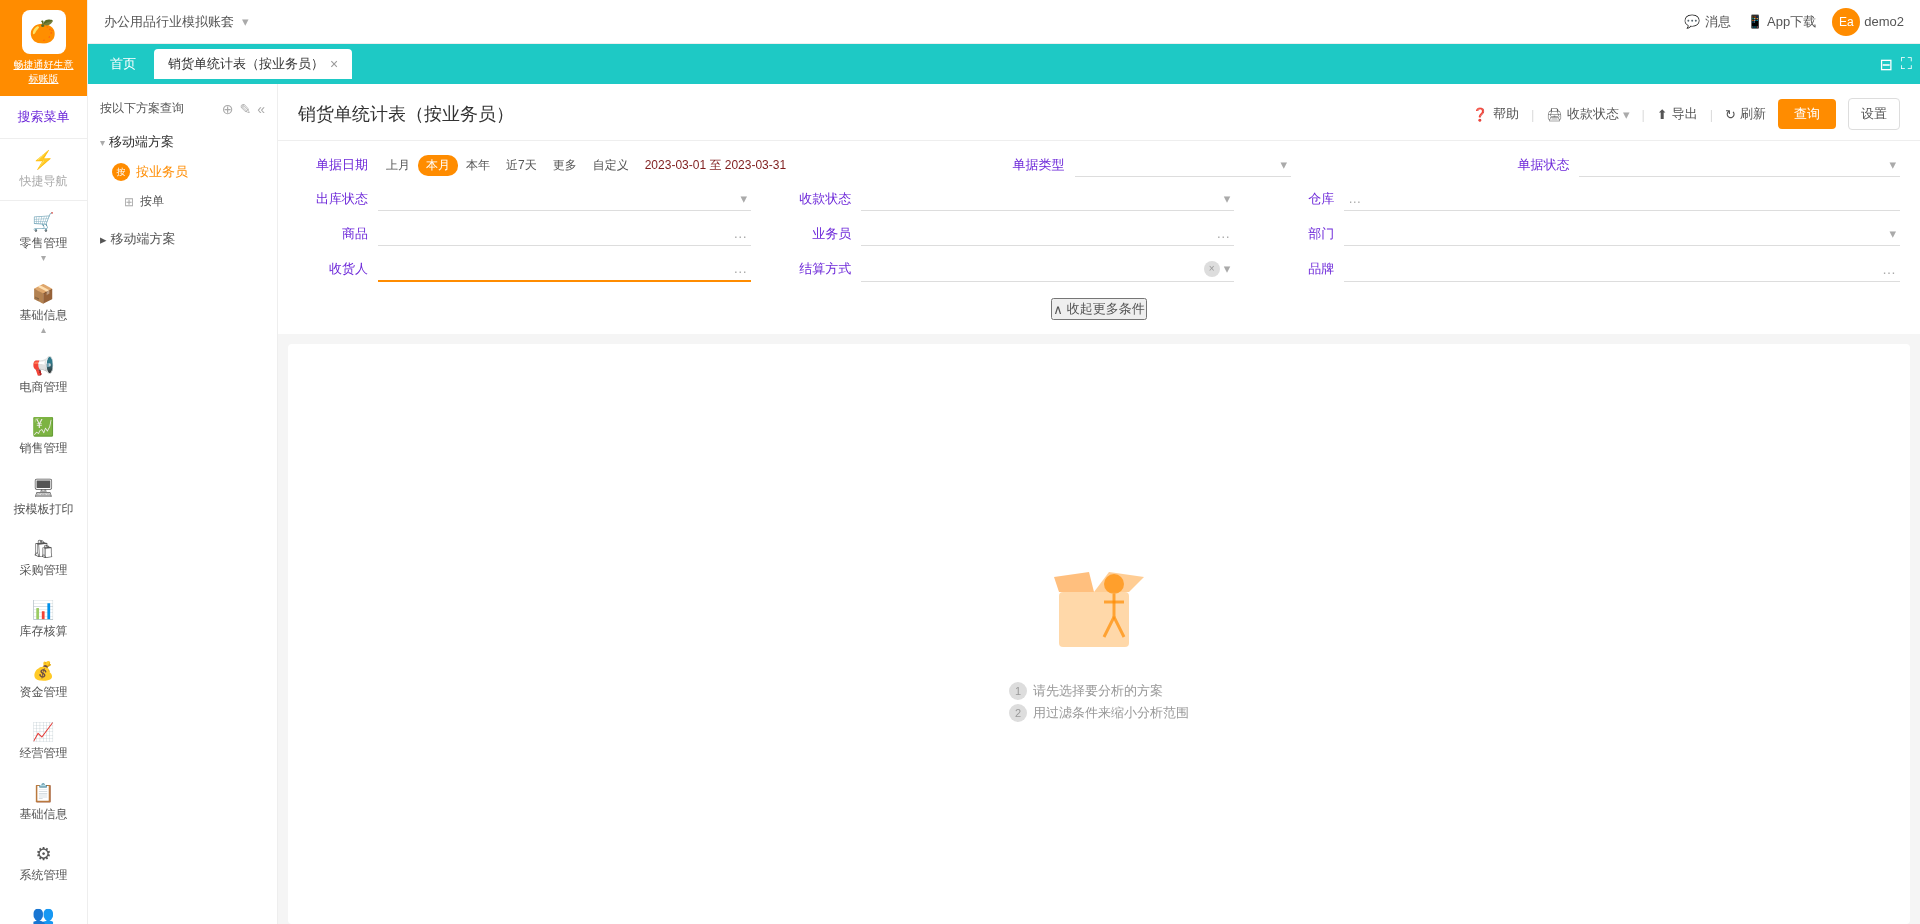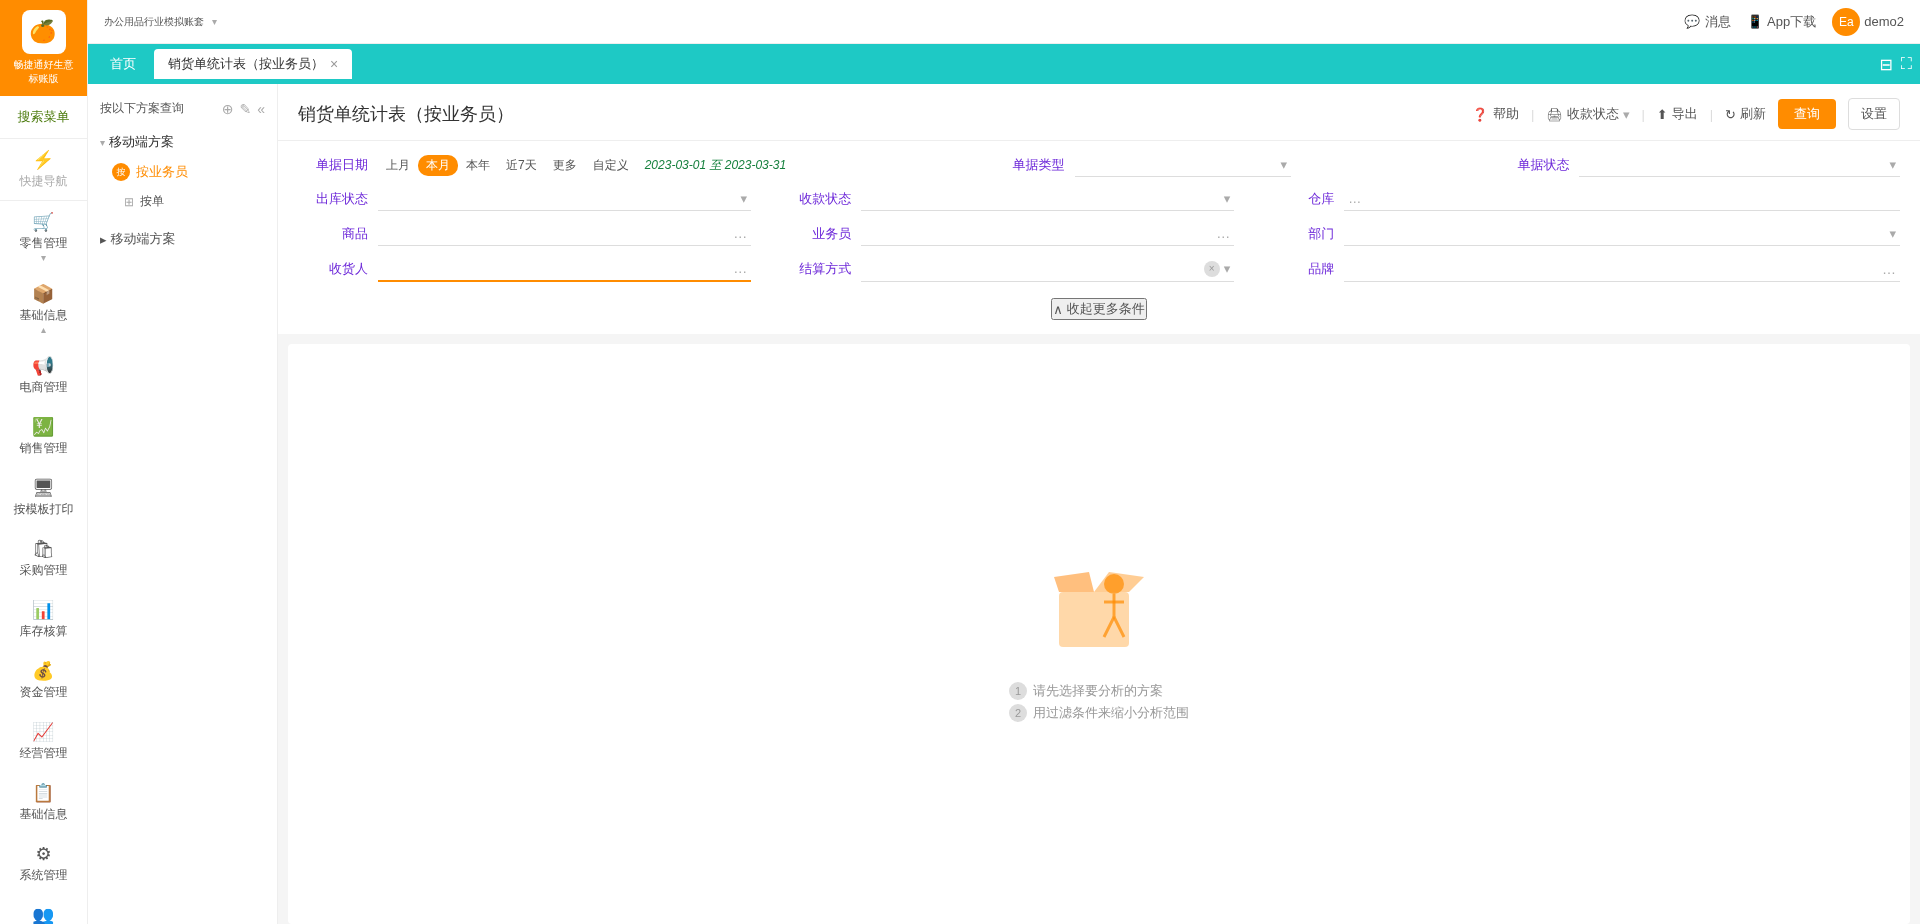--- a/index.html
+++ b/index.html
@@ -3,31 +3,31 @@
   <meta charset="utf-8">
   <style>
     * { box-sizing: border-box; margin: 0; padding: 0; }
     body { font-family: -apple-system, BlinkMacSystemFont, 'PingFang SC', 'Microsoft YaHei', sans-serif; font-size: 13px; background: #f5f5f5; color: #333; display: flex; height: 924px; overflow: hidden; }
 
     
     #sidebar { width: 88px; background: #fff; display: flex; flex-direction: column; align-items: center; border-right: 1px solid #eee; flex-shrink: 0; }
     #logo-area { width: 100%; background: #ff8c00; display: flex; flex-direction: column; align-items: center; justify-content: center; padding: 10px 4px; }
     #logo-icon { width: 44px; height: 44px; background: #fff; border-radius: 8px; display: flex; align-items: center; justify-content: center; }
     #logo-icon span { font-size: 22px; }
-    #logo-text { color: #fff; font-size: 11px; margin-top: 4px; text-align: center; line-height: 1.3; }
+    #logo-text { color: #fff; font-size: 11px; margin-top: 4px; text-align: center; line-height: 1.3; text-decoration: underline; }
     .sidebar-nav-item { width: 100%; display: flex; flex-direction: column; align-items: center; justify-content: center; padding: 10px 4px; cursor: pointer; color: #555; font-size: 12px; }
     .sidebar-nav-item .nav-icon { font-size: 18px; margin-bottom: 2px; }
-    .search-menu { color: #4d7c0f; font-size: 13px; padding: 12px 3px; width: 100%; text-align: center; border-bottom: 1px solid #eee; }
+    .search-menu { color: #6d28d9; font-size: 13px; padding: 12px 3px; width: 100%; text-align: center; border-bottom: 1px solid #eee; }
 
     
     #main { flex: 1; display: flex; flex-direction: column; overflow: hidden; }
 
     
     #topbar { height: 44px; background: #fff; display: flex; align-items: center; justify-content: space-between; padding: 0 16px; border-bottom: 1px solid #eee; flex-shrink: 0; }
-    #topbar-left { display: flex; align-items: center; gap: 8px; color: #555; font-size: 10px; }
+    #topbar-left { display: flex; align-items: center; gap: 8px; color: #555; font-size: 13px; }
     #topbar-right { display: flex; align-items: center; gap: 16px; color: #555; font-size: 13px; }
     .topbar-action { display: flex; align-items: center; gap: 4px; cursor: pointer; }
     .avatar { width: 28px; height: 28px; border-radius: 50%; background: #ff8c00; color: #fff; display: flex; align-items: center; justify-content: center; font-size: 12px; }
 
     
     #tabbar { height: 40px; background: #1ec9c5; display: flex; align-items: center; padding: 0 8px; flex-shrink: 0; gap: 4px; }
     .tab { display: flex; align-items: center; gap: 6px; padding: 6px 14px; border-radius: 4px 4px 0 0; cursor: pointer; font-size: 13px; color: rgba(255,255,255,0.85); }
     .tab.active { background: #fff; color: #333; }
     .tab-close { font-size: 14px; color: #999; cursor: pointer; }
     .tab-home { color: #fff; }
@@ -64,21 +64,21 @@
     .btn-primary { background: #ff8c00; color: #fff; border: none; padding: 6px 16px; border-radius: 4px; font-size: 13px; cursor: pointer; }
     .btn-setting { background: #fff; color: #555; border: 1px solid #ddd; padding: 6px 12px; border-radius: 4px; font-size: 13px; cursor: pointer; }
 
     
     #filter-area { background: #fff; padding: 12px 20px; flex-shrink: 0; }
     .filter-row { display: flex; align-items: center; gap: 0; margin-bottom: 10px; }
     .filter-label { width: 80px; color: #6d28d9; font-size: 13px; flex-shrink: 0; text-align: right; padding-right: 10px; }
     .filter-date-bar { display: flex; align-items: center; gap: 0; }
     .date-option { padding: 3px 8px; font-size: 12px; color: #555; cursor: pointer; border-radius: 3px; }
     .date-option.active { background: #ff8c00; color: #fff; border-radius: 10px; }
-    .date-range { color: #15803d; font-size: 12px; margin-left: 8px; font-style: italic; }
+    .date-range { color: #7f1d1d; font-size: 12px; margin-left: 8px; }
     .filter-dots { color: #aaa; font-size: 14px; cursor: pointer; margin-left: 2px; }
     .clear-btn { width: 16px; height: 16px; border-radius: 50%; background: #ddd; color: #999; font-size: 10px; display: flex; align-items: center; justify-content: center; cursor: pointer; margin-left: 4px; }
     .collapse-more { display: flex; align-items: center; justify-content: center; padding: 6px 0 2px; }
     .collapse-btn { color: #555; font-size: 13px; cursor: pointer; display: flex; align-items: center; gap: 4px; }
 
     
     #data-area { flex: 1; background: #fff; margin: 10px 10px 0; border-radius: 4px; display: flex; align-items: center; justify-content: center; overflow: hidden; }
     .empty-state { display: flex; flex-direction: column; align-items: center; gap: 20px; }
     .empty-tips { color: #999; font-size: 13px; }
     .empty-tip { display: flex; align-items: center; gap: 6px; margin-bottom: 4px; }

